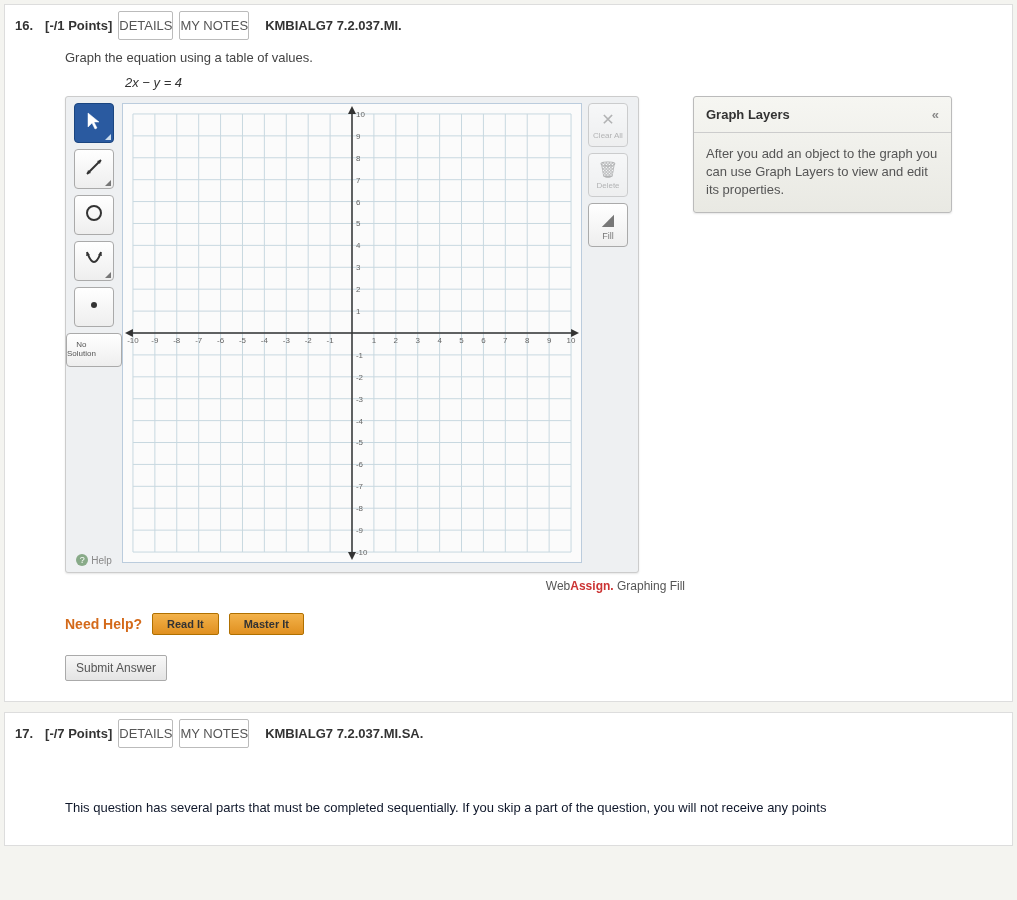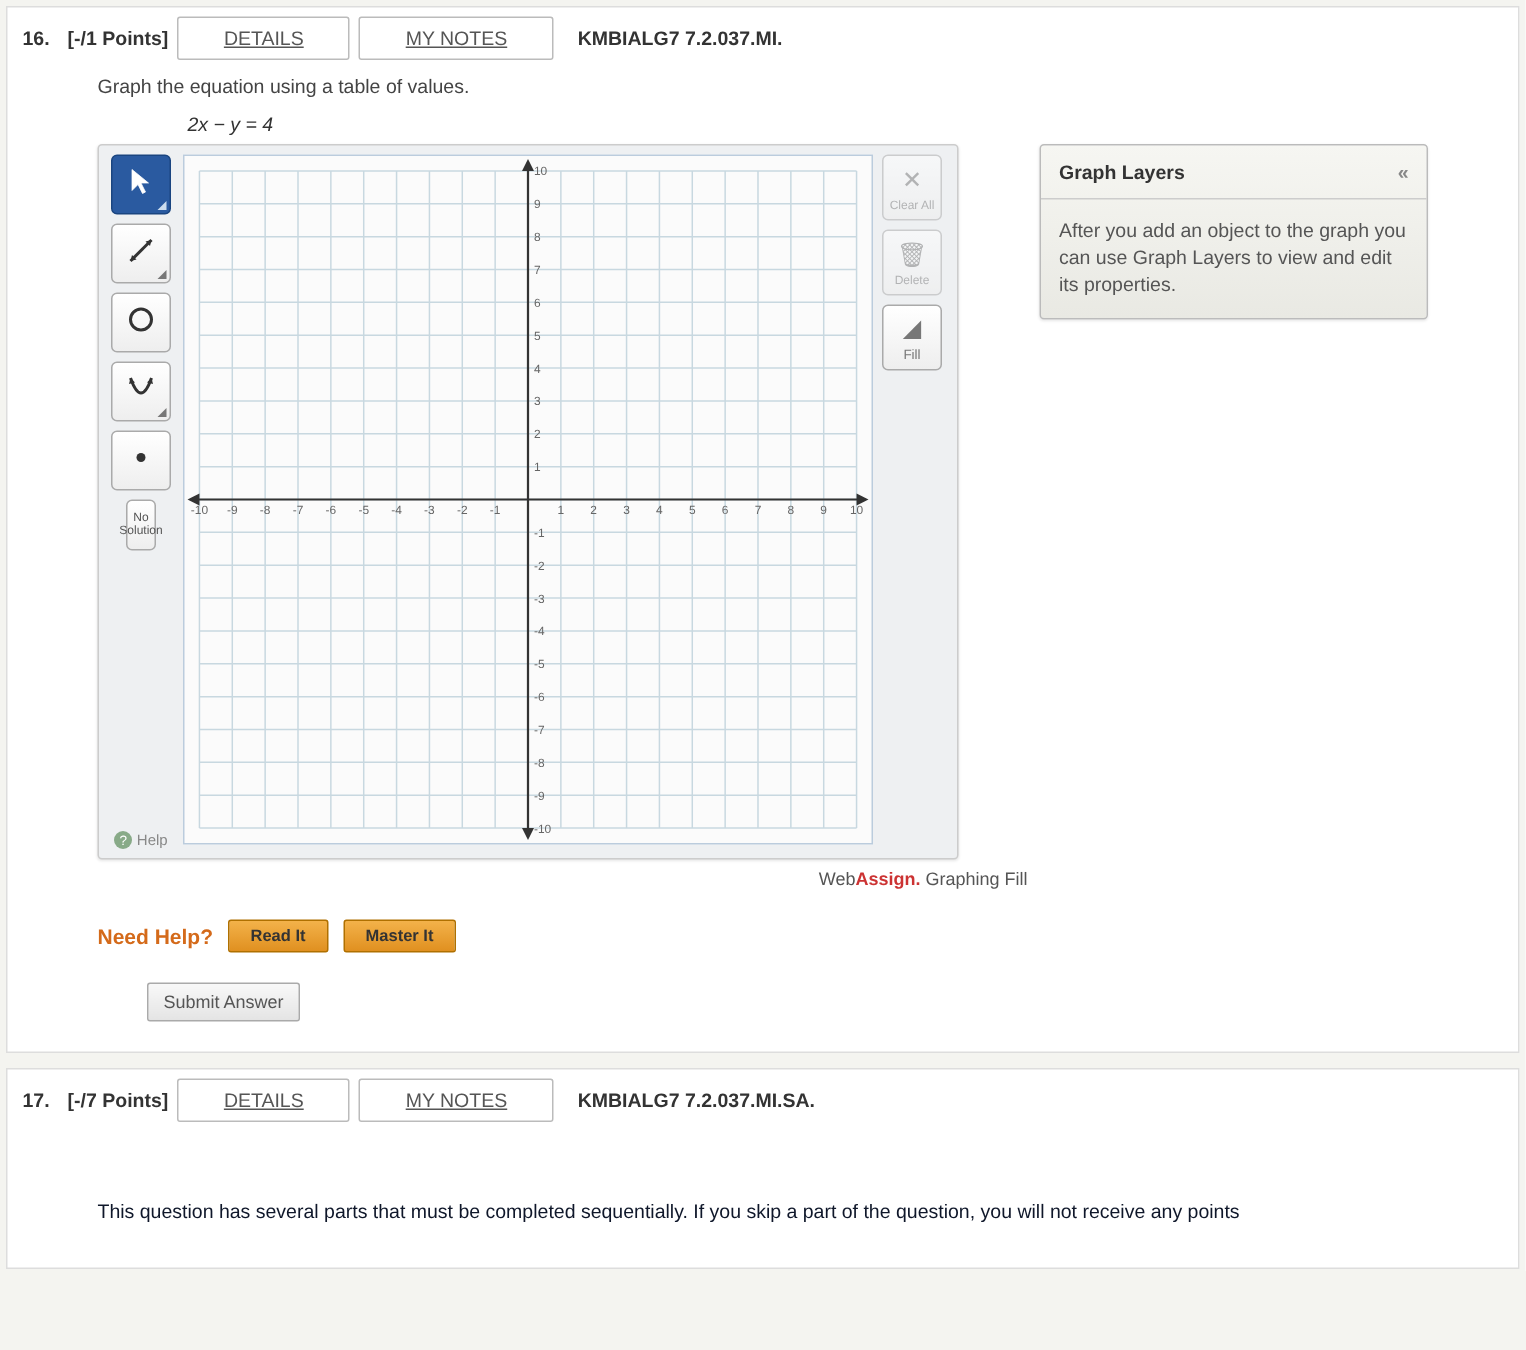--- a/index.html
+++ b/index.html
@@ -20,26 +20,25 @@
     display: flex;
     align-items: center;
     padding: 6px 10px;
     gap: 6px;
     flex-wrap: wrap;
   }
   .q-number { font-weight: bold; margin-right: 6px; }
   .hdr-btn {
     border: 1px solid #bbb;
     background: #fff;
-    padding: 6px 30px;
+    padding: 6px 0;
     font-size: 13px;
     color: #555;
     cursor: pointer;
     border-radius: 2px;
-    text-decoration: underline;
   }
   .q-code { font-weight: bold; margin-left: 10px; }
   .prompt { padding: 4px 60px 10px 60px; color: #444; }
   .equation { padding: 0 0 6px 120px; font-style: italic; }
 
   .graph-area {
     display: flex;
     gap: 6px;
     padding: 0 60px;
     align-items: flex-start;
@@ -81,27 +80,27 @@
     right: 2px;
     width: 0;
     height: 0;
     border-left: 6px solid transparent;
     border-bottom: 6px solid #777;
   }
   .tool-btn.selected .corner-tri {
     border-bottom-color: #cde;
   }
   .nosol-btn {
-    width: 20px; height: 34px;
+    width: 56px; height: 34px;
     border: 1px solid #aaa;
     background: linear-gradient(#fff,#eee);
     border-radius: 4px;
     font-size: 8px; color: #555;
     text-align: center;
-    display: flex; align-items: center; justify-content: center;
+    display: flex; align-items: center; 
     line-height: 1.1;
     cursor: pointer;
   }
   .grid-wrap { position: relative; }
   .grid {
     background: #fbfbfb;
     border: 1px solid #bcd;
   }
   .right-tools {
     display: flex;
@@ -177,21 +176,20 @@
   }
   .submit-row { padding: 10px 60px; }
   .submit-btn {
     border: 1px solid #aaa;
     background: linear-gradient(#f8f8f8,#e4e4e4);
     padding: 5px 10px;
     font-size: 12px;
     color: #555;
     cursor: pointer;
     border-radius: 2px;
-    margin-left: 33px;
   }
 
   .q17 { margin-top: 10px; }
   .q17 .subtext {
     padding: 6px 60px 20px 60px;
     color: #0f172a;
     margin-top: 40px;
   }
 </style>
 </head>

